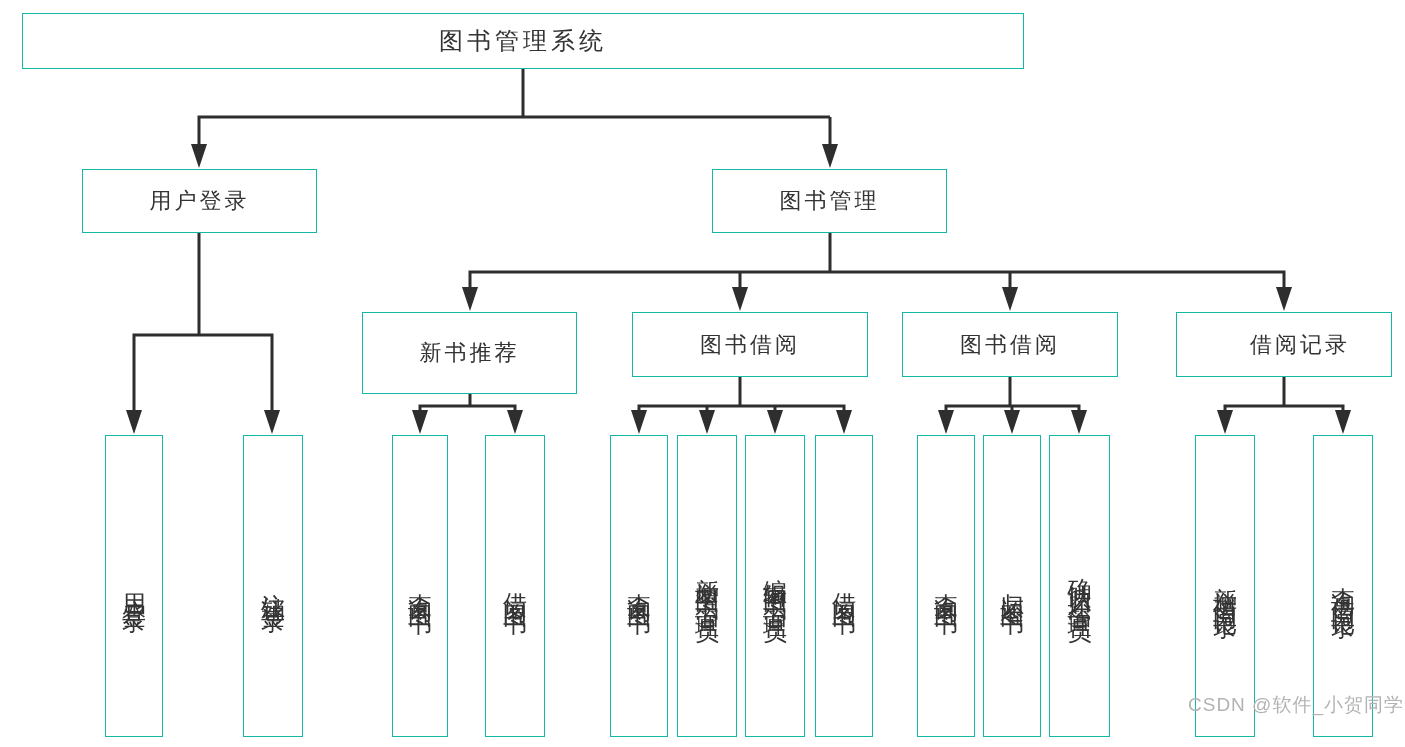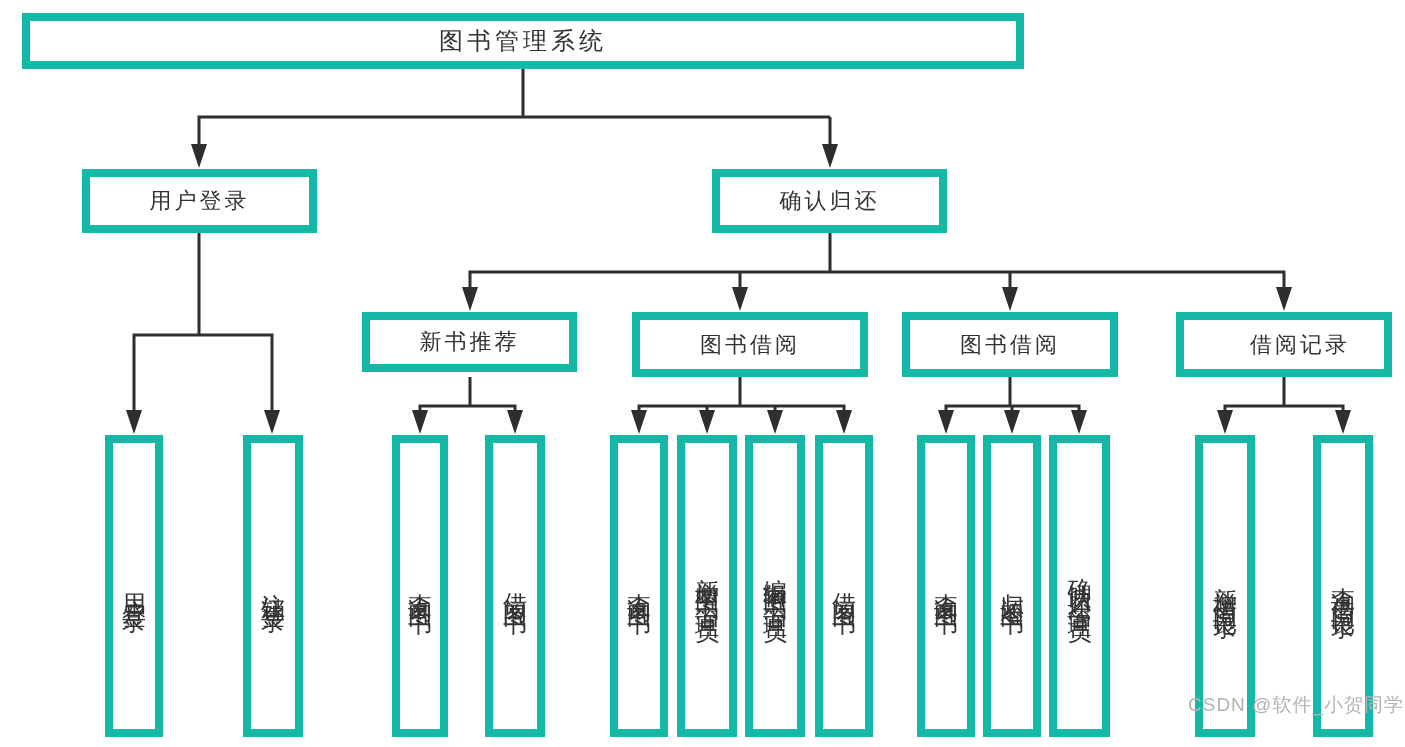--- a/index.html
+++ b/index.html
@@ -3,35 +3,35 @@
 <meta charset="utf-8">
 <style>
   html,body { margin:0; padding:0; background:#ffffff; }
   #stage {
     position:relative; width:1405px; height:747px; background:#ffffff;
     font-family:"Liberation Sans", sans-serif; overflow:hidden;
   }
   #connectors { position:absolute; left:0; top:0; width:1405px; height:747px; }
   .box {
     position:absolute; box-sizing:border-box;
-    border:8px solid #14b8a6; background:#ffffff; color:#333333;
+    border:1px solid #14b8a6; background:#ffffff; color:#333333;
     display:flex; align-items:center; justify-content:center;
     font-family:Liberation Serif, serif;
   }
   .h-box { font-size:22px; letter-spacing:3px; white-space:nowrap; }
   .title-box { font-size:24px; letter-spacing:4px; }
   .v-box {
     writing-mode:vertical-rl; text-orientation:mixed;
     font-size:24px; letter-spacing:6px; line-height:1;
   }
   
   .n-root        { left:22px;   top:13px;  width:1002px; height:56px; }
   .n-user-login  { left:82px;   top:169px; width:235px;  height:64px; }
   .n-book-mgmt   { left:712px;  top:169px; width:235px;  height:64px; }
-  .n-new-rec     { left:362px;  top:312px; width:215px;  height:60px; }
+  .n-new-rec     { left:362px;  top:312px; width:215px;  height:82px; }
   .n-borrow      { left:632px;  top:312px; width:236px;  height:65px; }
   .n-current     { left:902px;  top:312px; width:216px;  height:65px; }
   .n-records     { left:1176px; top:312px; width:216px;  height:65px;padding-left:32px; }
   .leaf          { top:435px; height:302px; }
   .n-l-login     { left:105px;  width:58px; }
   .n-l-logout    { left:243px;  width:60px; }
   .n-l-q1        { left:392px;  width:56px; }
   .n-l-b1        { left:485px;  width:60px; }
   .n-l-q2        { left:610px;  width:58px; }
   .n-l-add       { left:677px;  width:60px; }
@@ -91,21 +91,21 @@
   </svg>
 
   <div class="box h-box title-box n-root">
     <span>图书管理系统</span>
   </div>
 
   <div class="box h-box n-user-login">
     <span>用户登录</span>
   </div>
   <div class="box h-box n-book-mgmt">
-    <span>确认归还</span>
+    <span>图书管理</span>
   </div>
 
   <div class="box h-box n-new-rec">
     <span>新书推荐</span>
   </div>
   <div class="box h-box n-borrow">
     <span>图书借阅</span>
   </div>
   <div class="box h-box n-current">
     <span>图书借阅</span>

